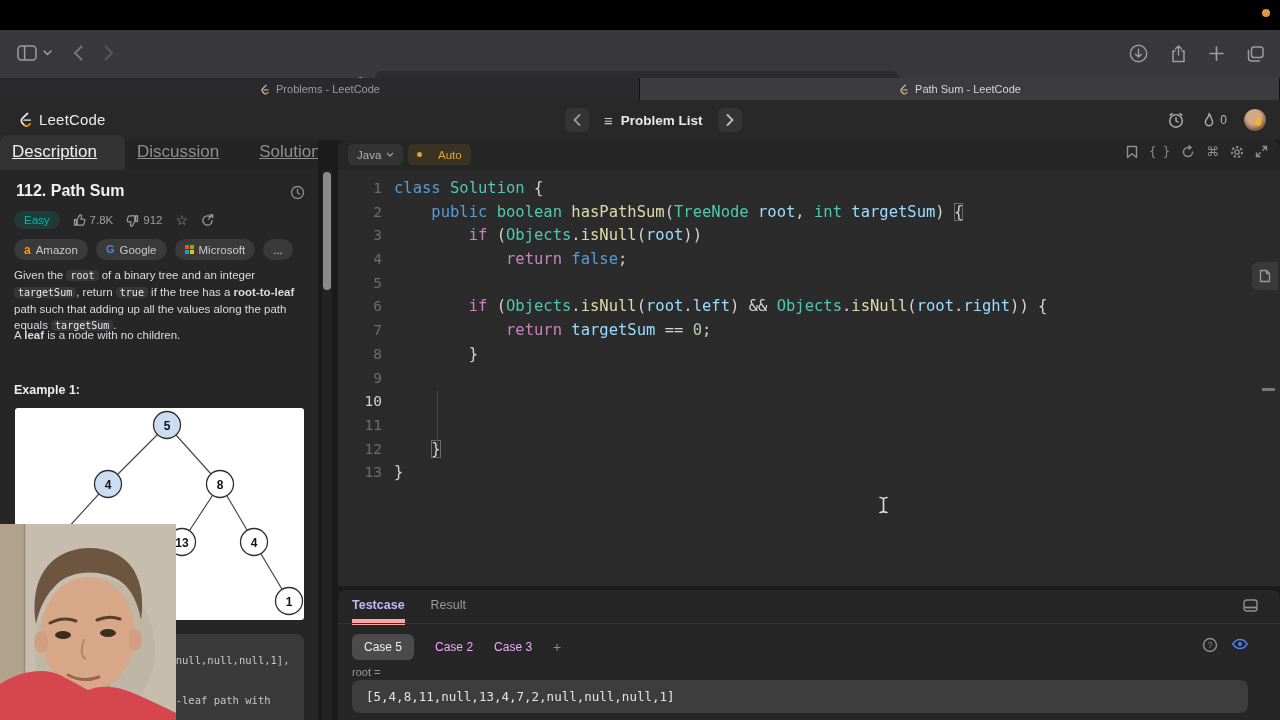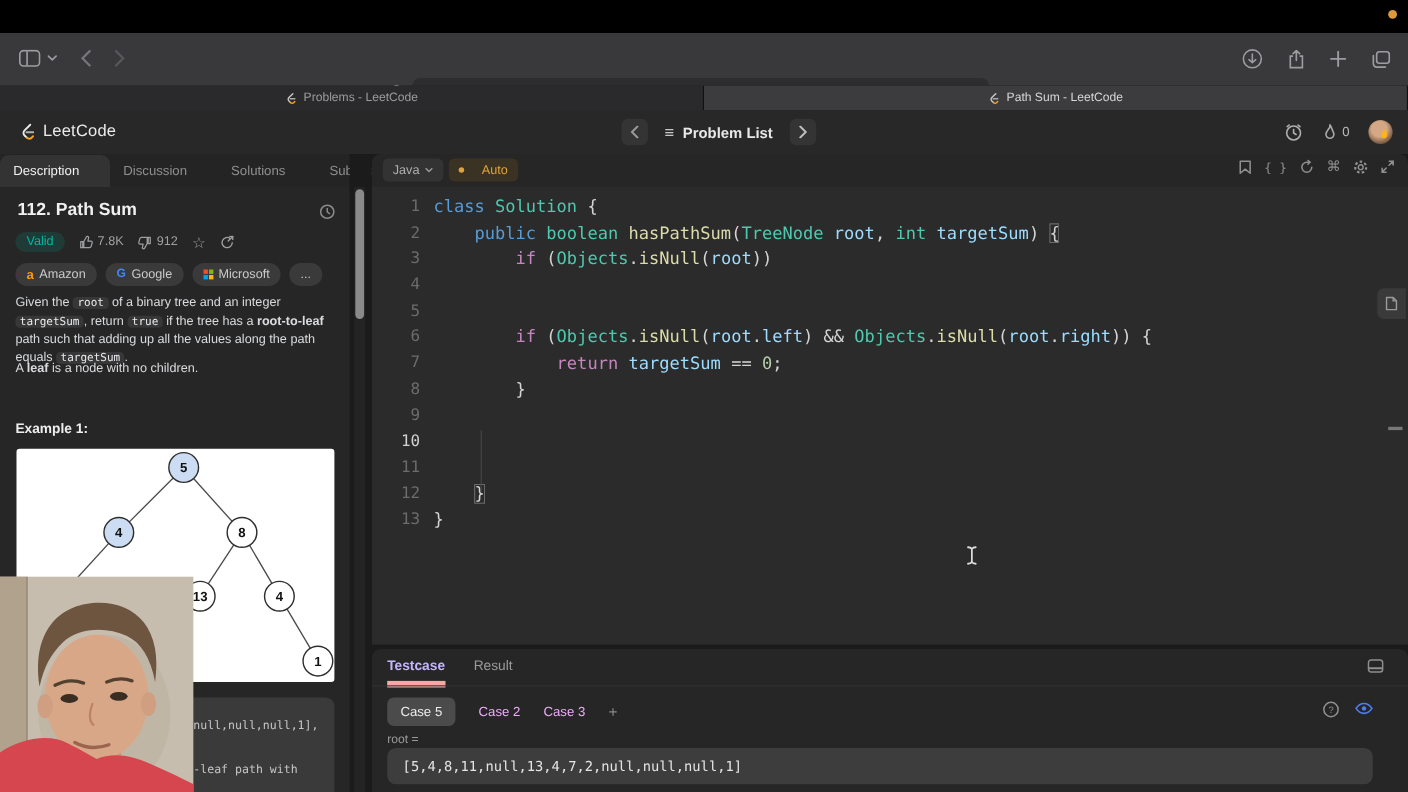--- a/index.html
+++ b/index.html
@@ -28,21 +28,21 @@
   #lc-header{left:0;top:100px;width:1280px;height:40px;background:#282828;}
   #lc-logo-text{font-size:15px;color:#ebebeb;font-weight:500;letter-spacing:.2px;}
   .nav-btn{width:24px;height:24px;background:#343434;border-radius:6px;display:flex;align-items:center;justify-content:center;}
   #problem-list-label{font-size:13.5px;font-weight:600;color:#e8e8e8;}
   #hamburger{font-size:15px;color:#c9c9c9;}
   #streak-count{font-size:12px;color:#b9b9b9;}
   #avatar{width:22px;height:22px;border-radius:50%;background:radial-gradient(circle at 45% 38%,#d4a785 0 38%,#7d5f47 70%,#43332a 100%);overflow:hidden;position:relative;}
 
   
   #sub-left{left:0;top:140px;width:318px;height:30px;background:#242424;display:flex;align-items:flex-end;}
-  .dtab{font-size:12px;color:#8f8f8f;padding:7px 28px 8px 12px;}
+  .dtab{font-size:17px;color:#8f8f8f;padding:7px 28px 8px 12px;text-decoration:underline;}
   .dtab.active{background:#333;color:#efefef;border-radius:8px 8px 0 0;}
   #sub-editor{left:338px;top:140px;width:942px;height:30px;background:#262626;border-radius:8px 8px 0 0;}
   #java-pill{left:10px;top:4px;height:21px;background:#333;border-radius:5px;display:flex;align-items:center;gap:5px;
              padding:0 9px;font-size:11.5px;color:#b0b0b0;}
   #auto-pill{left:70px;top:4px;height:21px;background:#3a3222;border-radius:5px;display:flex;align-items:center;gap:16px;
              padding:0 9px;font-size:11.5px;color:#e0a23e;}
   #auto-dot{width:5px;height:5px;border-radius:50%;background:#e0a23e;}
   #ed-icons{right:12px;top:4px;display:flex;gap:11px;align-items:center;color:#8f8f8f;}
   #cmd-glyph{font-size:13px;color:#8f8f8f;font-family:"DejaVu Sans",sans-serif;}
 
@@ -303,21 +303,21 @@
   <div class="abs" id="desc">
     <div class="abs" id="p-title">112. Path Sum</div>
     <span class="abs" style="right:13px;top:15px;">
       <svg width="15" height="15" viewBox="0 0 15 15">
           <circle cx="7.5" cy="7.5" r="6" fill="none" stroke="#8a8a8a" stroke-width="1.4"></circle>
           <path d="M7.5 4.5v3.2l2 1.4" fill="none" stroke="#8a8a8a" stroke-width="1.4" stroke-linecap="round"></path>
         </svg>
     </span>
 
     <div class="abs" id="badge-row">
-      <span id="easy-pill">Valid</span>
+      <span id="easy-pill">Easy</span>
       <span class="stat">
         <svg width="13" height="13" viewBox="0 0 14 14">
             <path d="M1.5 6h2v6h-2zM4.5 12h5.6c.8 0 1.4-.5 1.6-1.2l1-3.6A1.3 1.3 0 0 0 11.4 5.5H8.5l.6-2.8A1.2 1.2 0 0 0 7 1.5L4.5 6z" fill="none" stroke="#9fa0a2" stroke-width="1.2" stroke-linejoin="round"></path>
           </svg>
         <span>7.8K</span>
       </span>
       <span class="stat">
         <svg width="13" height="13" viewBox="0 0 14 14" style="transform:rotate(180deg)">
             <path d="M1.5 6h2v6h-2zM4.5 12h5.6c.8 0 1.4-.5 1.6-1.2l1-3.6A1.3 1.3 0 0 0 11.4 5.5H8.5l.6-2.8A1.2 1.2 0 0 0 7 1.5L4.5 6z" fill="none" stroke="#9fa0a2" stroke-width="1.2" stroke-linejoin="round"></path>
           </svg>
@@ -399,20 +399,21 @@
         <div class="cl">
           <span class="ln">2</span>
           <span class="lt"><span>    </span><span class="kw">public</span><span> </span><span class="type">boolean</span><span> </span><span class="fn">hasPathSum</span><span>(</span><span class="type">TreeNode</span><span> </span><span class="var">root</span><span>, </span><span class="type">int</span><span> </span><span class="var">targetSum</span><span>) </span><span class="match">{</span></span>
         </div>
         <div class="cl">
           <span class="ln">3</span>
           <span class="lt"><span>        </span><span class="ctrl">if</span><span> (</span><span class="cls">Objects</span><span>.</span><span class="fn">isNull</span><span>(</span><span class="var">root</span><span>))</span></span>
         </div>
         <div class="cl">
           <span class="ln">4</span>
+          <span class="lt"><span>            </span><span class="ctrl">return</span><span> </span><span class="kw">false</span><span>;</span></span>
         </div>
         <div class="cl">
           <span class="ln">5</span>
           <span class="lt"></span>
         </div>
         <div class="cl">
           <span class="ln">6</span>
           <span class="lt"><span>        </span><span class="ctrl">if</span><span> (</span><span class="cls">Objects</span><span>.</span><span class="fn">isNull</span><span>(</span><span class="var">root</span><span>.</span><span class="var">left</span><span>) &amp;&amp; </span><span class="cls">Objects</span><span>.</span><span class="fn">isNull</span><span>(</span><span class="var">root</span><span>.</span><span class="var">right</span><span>)) {</span></span>
         </div>
         <div class="cl">

